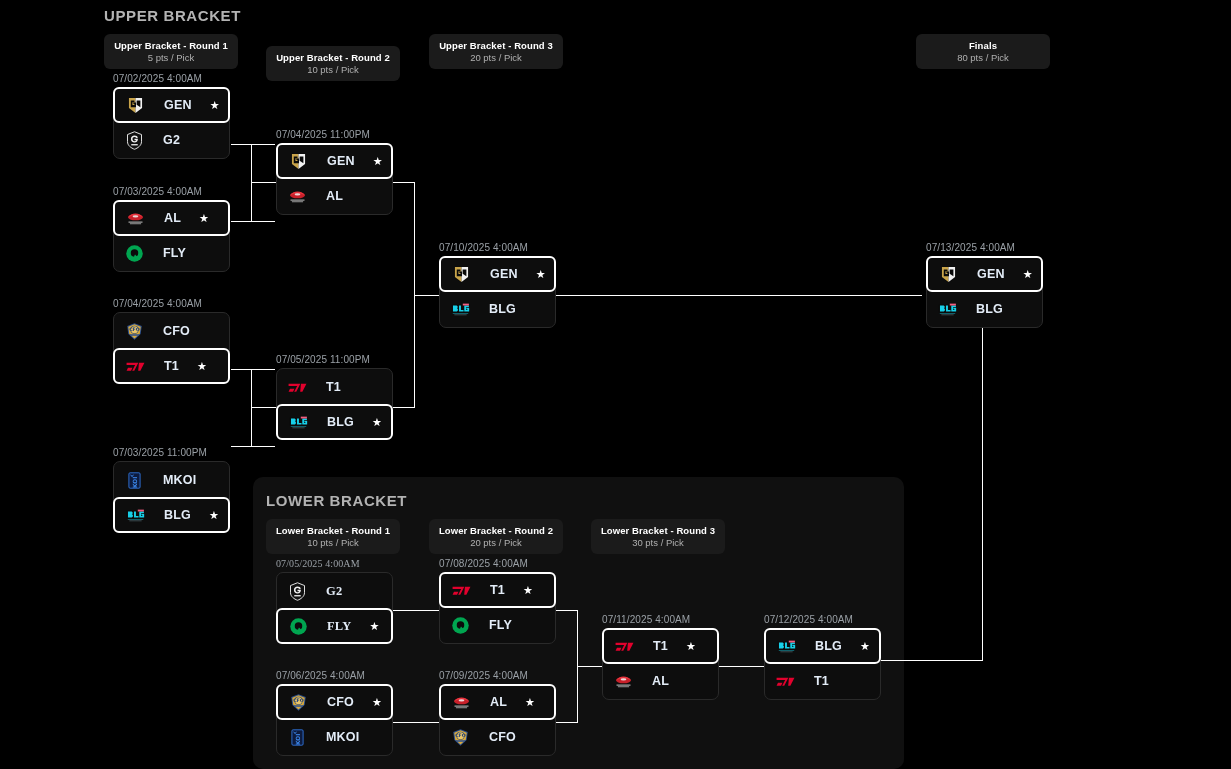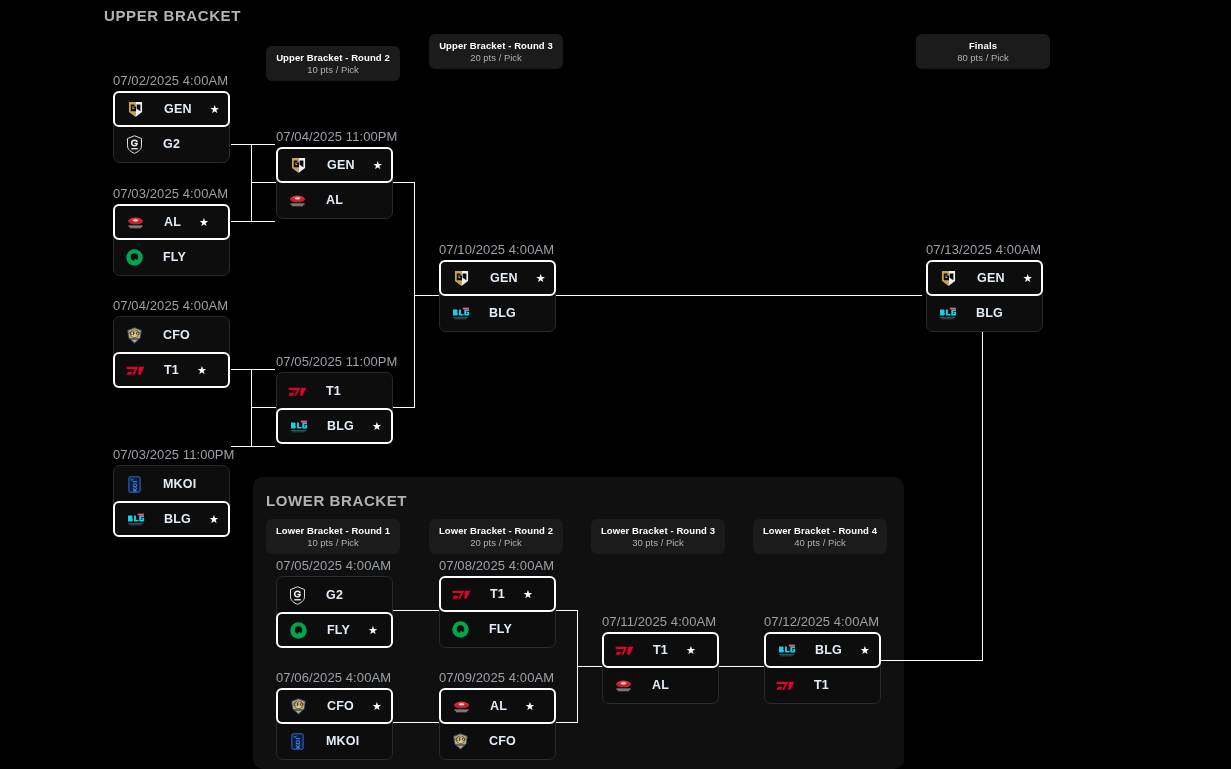--- a/index.html
+++ b/index.html
@@ -38,21 +38,21 @@
 
   .lb-panel {
     position: absolute;
     background: #101010;
     border-radius: 10px;
   }
 
   
   .match { position: absolute; }
   .match-date {
-    font-size: 13px; color: #9aa0a6;
+    font-size: 10px; color: #9aa0a6;
     margin-bottom: 3px; white-space: nowrap;
     letter-spacing: 0.1px;
   }
   .match-card {
     background: #0d0d0d;
     border: 1px solid #2a2a2a;
     border-radius: 7px;
     overflow: visible;
     position: relative;
   }
@@ -120,20 +120,24 @@
     <div class="conn h" style="left:552px; top:610px; width:26px;"></div>
     <div class="conn h" style="left:552px; top:722px; width:26px;"></div>
     <div class="conn v" style="left:577px; top:610px; height:113px;"></div>
     <div class="conn h" style="left:577px; top:666px; width:26px;"></div>
 
     <div class="conn h" style="left:715px; top:666px; width:50px;"></div>
   </div>
 
   <div class="section-title" style="left:104px; top:7px;">UPPER BRACKET</div>
 
+  <div class="round-header" style="left:104px; top:34px; width:134px;">
+    <div class="rh-name">Upper Bracket - Round 1</div>
+    <div class="rh-pts">5 pts / Pick</div>
+  </div>
   <div class="round-header" style="left:266px; top:46px; width:134px;">
     <div class="rh-name">Upper Bracket - Round 2</div>
     <div class="rh-pts">10 pts / Pick</div>
   </div>
   <div class="round-header" style="left:429px; top:34px; width:134px;">
     <div class="rh-name">Upper Bracket - Round 3</div>
     <div class="rh-pts">20 pts / Pick</div>
   </div>
   <div class="round-header" style="left:916px; top:34px; width:134px;">
     <div class="rh-name">Finals</div>
@@ -387,26 +391,22 @@
     <div class="rh-pts">10 pts / Pick</div>
   </div>
   <div class="round-header" style="left:429px; top:519px; width:134px;">
     <div class="rh-name">Lower Bracket - Round 2</div>
     <div class="rh-pts">20 pts / Pick</div>
   </div>
   <div class="round-header" style="left:591px; top:519px; width:134px;">
     <div class="rh-name">Lower Bracket - Round 3</div>
     <div class="rh-pts">30 pts / Pick</div>
   </div>
-  <div class="round-header" style="left:753px; top:519px; width:134px;">
-    <div class="rh-name">Lower Bracket - Round 4</div>
-    <div class="rh-pts">40 pts / Pick</div>
-  </div>
-
-  <div class="match" style="left:276px; top:558px; width:117px;">
+
+  <div class="match" style="left:276px; top:558px; width:117px;font-family:Liberation Serif, serif;">
       <div class="match-date">07/05/2025 4:00AM</div>
       <div class="match-card">
         <div class="team-row">
           <span class="logo">
             <svg viewBox="0 0 24 24">
               <path d="M12 2l8 3.2v8.2c0 4.3-4.2 7.3-8 8.6-3.8-1.3-8-4.3-8-8.6V5.2z" fill="#111" stroke="#e8e8e8" stroke-width="1.1"></path>
       <path d="M12 6.4c2 0 3.4 1.1 3.9 2.4l-1.9.2c-.4-.7-1.1-1-2-1-1.4 0-2.3 1-2.3 2.4s.9 2.4 2.3 2.4c1 0 1.7-.4 2-1.2h-2v-1.5h3.9c.1 2.6-1.4 4.3-3.9 4.3-2.4 0-4.1-1.7-4.1-4.1s1.7-3.9 4.1-3.9z" fill="#f0f0f0"></path>
       <path d="M8.3 16.1h7.4v1.5H8.3z" fill="#f0f0f0"></path>
             </svg>
           </span>

